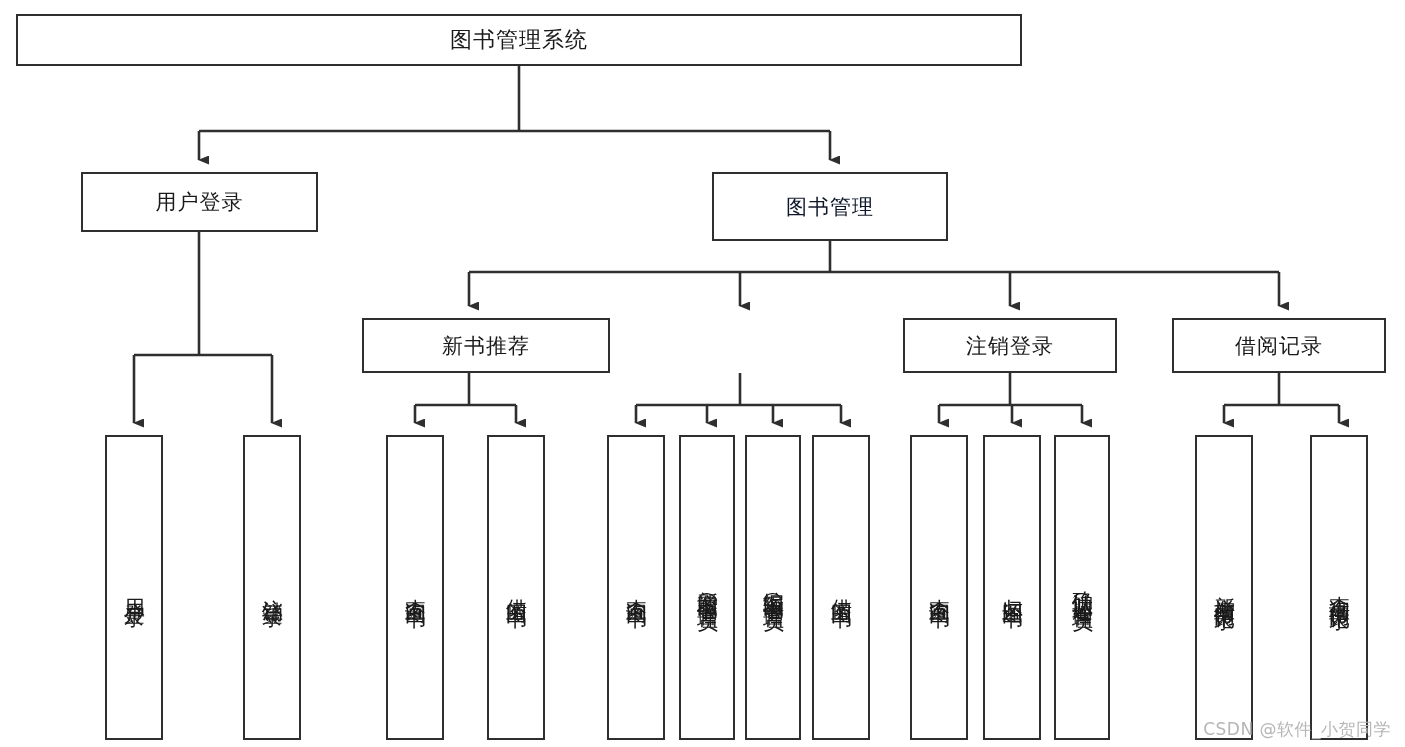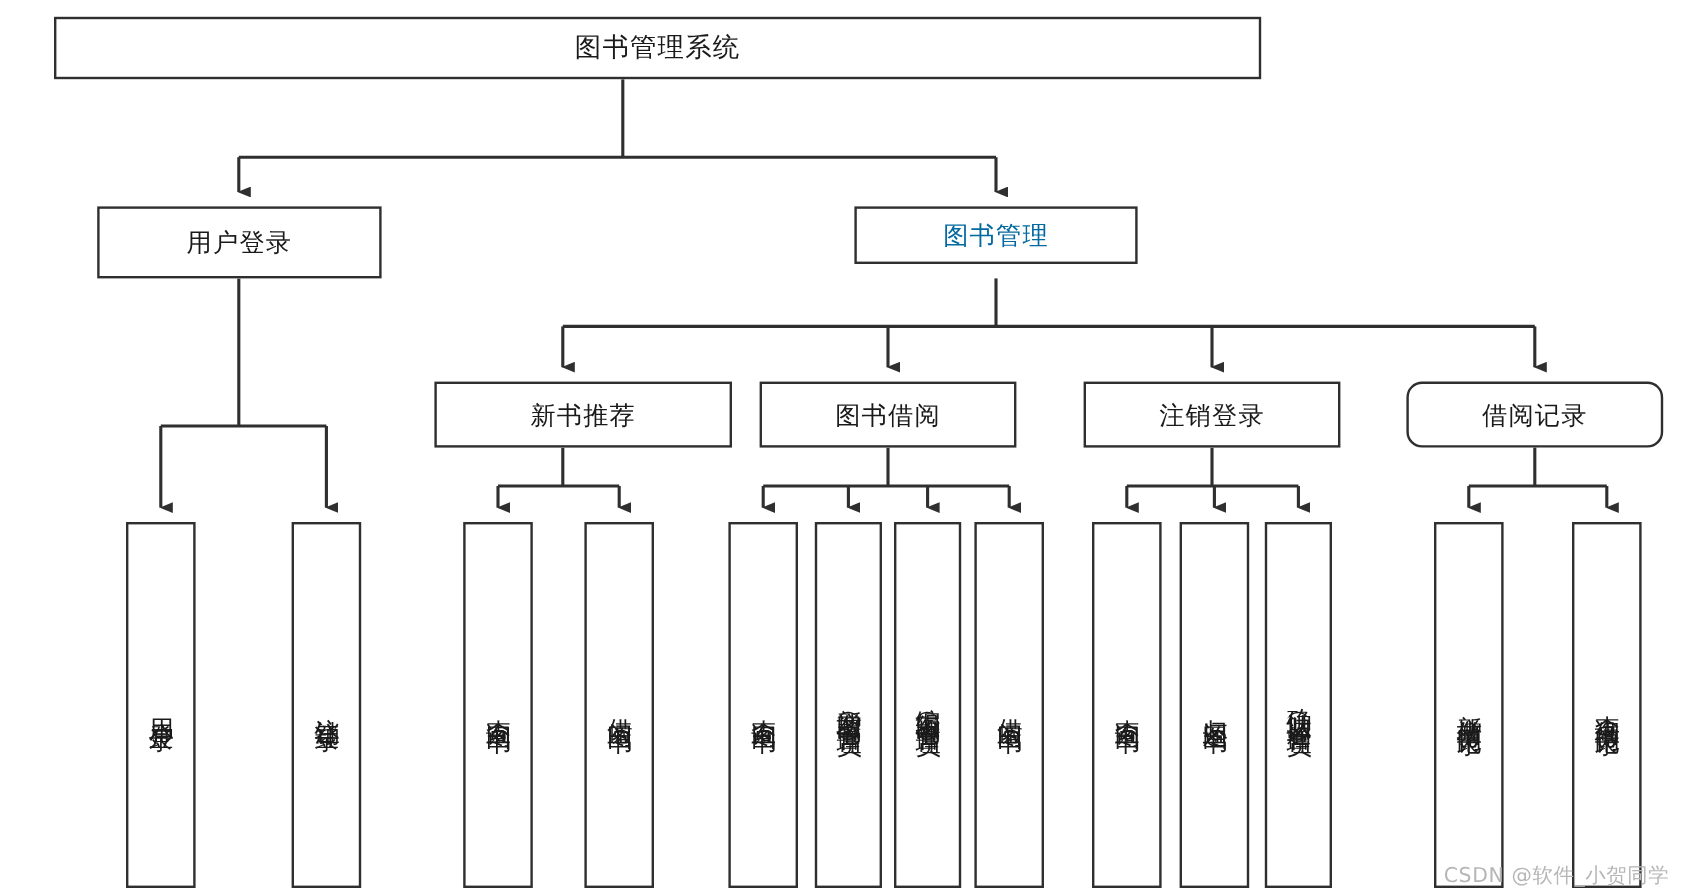--- a/index.html
+++ b/index.html
@@ -48,21 +48,20 @@
     padding: 6px 0;
   }
   .node.v .vtext {
     writing-mode: vertical-rl;
     text-orientation: upright;
     display: block;
     white-space: nowrap;
   }
   #title-node {
     font-size: 22px;
-    margin-left: 29px;
   }
   #watermark {
     position: absolute;
     right: 14px;
     bottom: 6px;
     font-size: 17px;
     color: #b6b6b6;
     white-space: nowrap;
     letter-spacing: 0.5px;
   }
@@ -122,34 +121,31 @@
     </g>
   </svg>
 
   <div class="node h" id="title-node" style="left: 16px; top: 14px; width: 1006px; height: 52px; border-color: rgb(47, 47, 47); background: rgb(255, 255, 255); color: rgb(26, 26, 26);">
     <span>图书管理系统</span>
   </div>
 
   <div class="node h" style="left: 81px; top: 172px; width: 237px; height: 60px; border-color: rgb(47, 47, 47); background: rgb(255, 255, 255); color: rgb(26, 26, 26);">
     <span>用户登录</span>
   </div>
-  <div class="node h" style="left: 712px; top: 172px; width: 236px; height: 48px; border-color: rgb(47, 47, 47); background: rgb(255, 255, 255); color: #0369a1;">
+  <div class="node h" style="left: 712px; top: 172px; width: 236px; height: 69px; border-color: rgb(47, 47, 47); background: rgb(255, 255, 255); color: #0f172a;">
     <span>图书管理</span>
   </div>
 
   <div class="node h" style="left: 362px; top: 318px; width: 248px; height: 55px; border-color: rgb(47, 47, 47); background: rgb(255, 255, 255); color: rgb(26, 26, 26);">
     <span>新书推荐</span>
   </div>
-  <div class="node h" style="left: 633px; top: 318px; width: 214px; height: 55px; border-color: rgb(47, 47, 47); background: rgb(255, 255, 255); color: rgb(26, 26, 26);">
-    <span>图书借阅</span>
-  </div>
   <div class="node h" style="left: 903px; top: 318px; width: 214px; height: 55px; border-color: rgb(47, 47, 47); background: rgb(255, 255, 255); color: rgb(26, 26, 26);">
     <span>注销登录</span>
   </div>
-  <div class="node h" style="left: 1172px; top: 318px; width: 214px; height: 55px; border-color: rgb(47, 47, 47); background: rgb(255, 255, 255); color: rgb(26, 26, 26); border-radius: 13px;">
+  <div class="node h" style="left: 1172px; top: 318px; width: 214px; height: 55px; border-color: rgb(47, 47, 47); background: rgb(255, 255, 255); color: rgb(26, 26, 26);">
     <span>借阅记录</span>
   </div>
 
   <div class="node v" style="left: 105px; top: 435px; width: 58px; height: 305px; border-color: rgb(47, 47, 47); background: rgb(255, 255, 255); color: rgb(26, 26, 26);">
     <span class="vtext">用户登录</span>
   </div>
   <div class="node v" style="left: 243px; top: 435px; width: 58px; height: 305px; border-color: rgb(47, 47, 47); background: rgb(255, 255, 255); color: rgb(26, 26, 26);">
     <span class="vtext">注销登录</span>
   </div>
   <div class="node v" style="left: 386px; top: 435px; width: 58px; height: 305px; border-color: rgb(47, 47, 47); background: rgb(255, 255, 255); color: rgb(26, 26, 26);">

